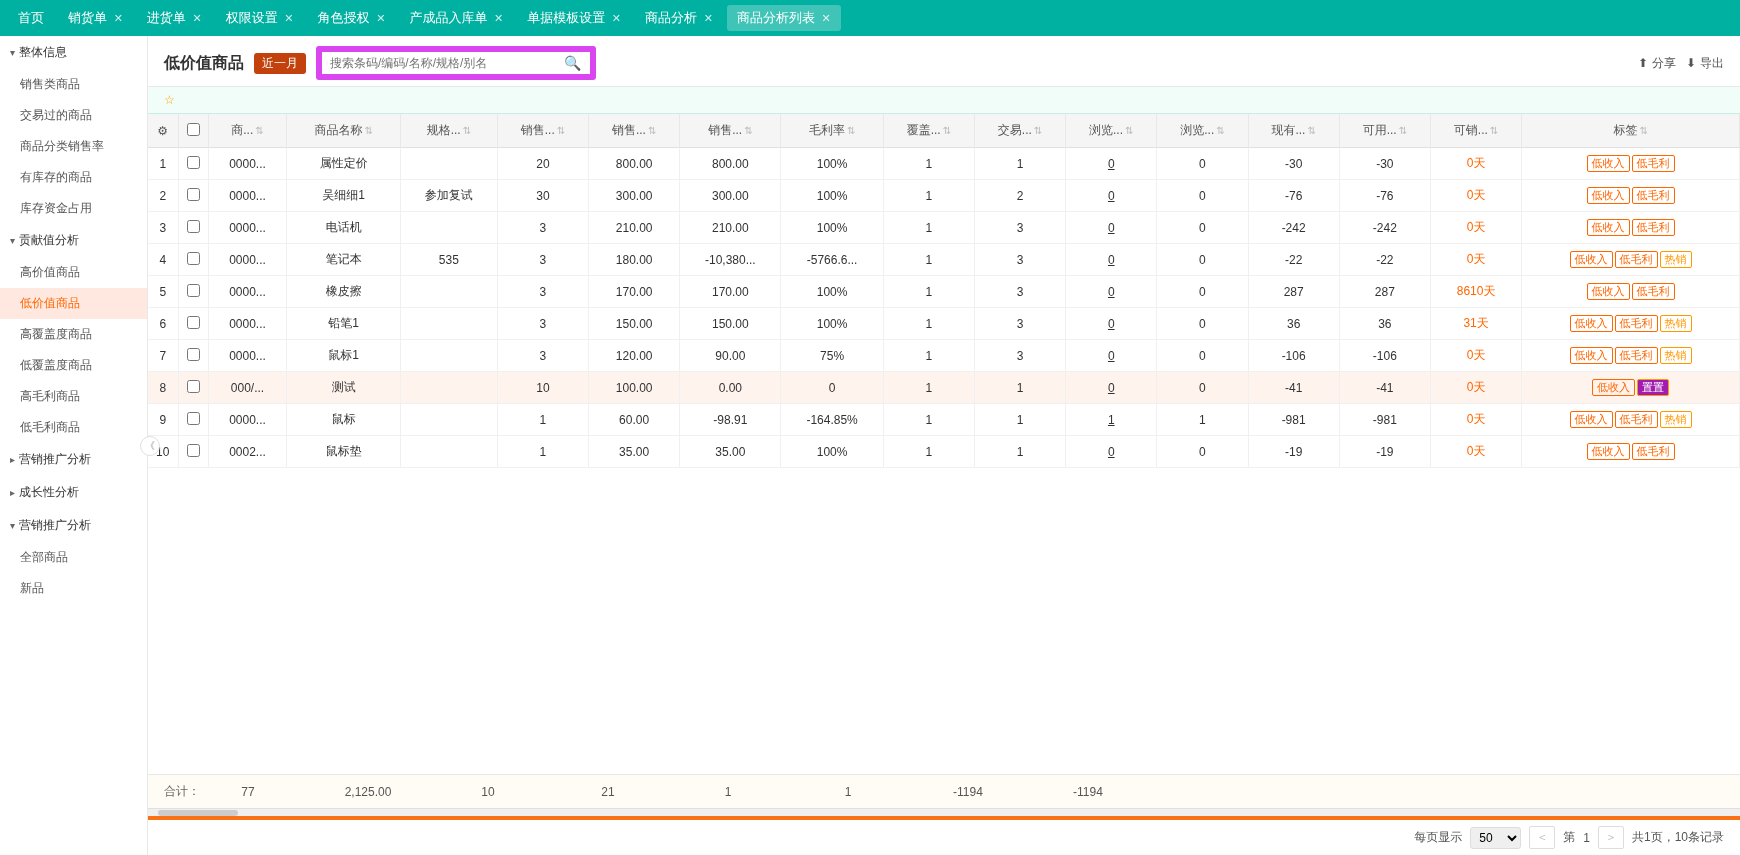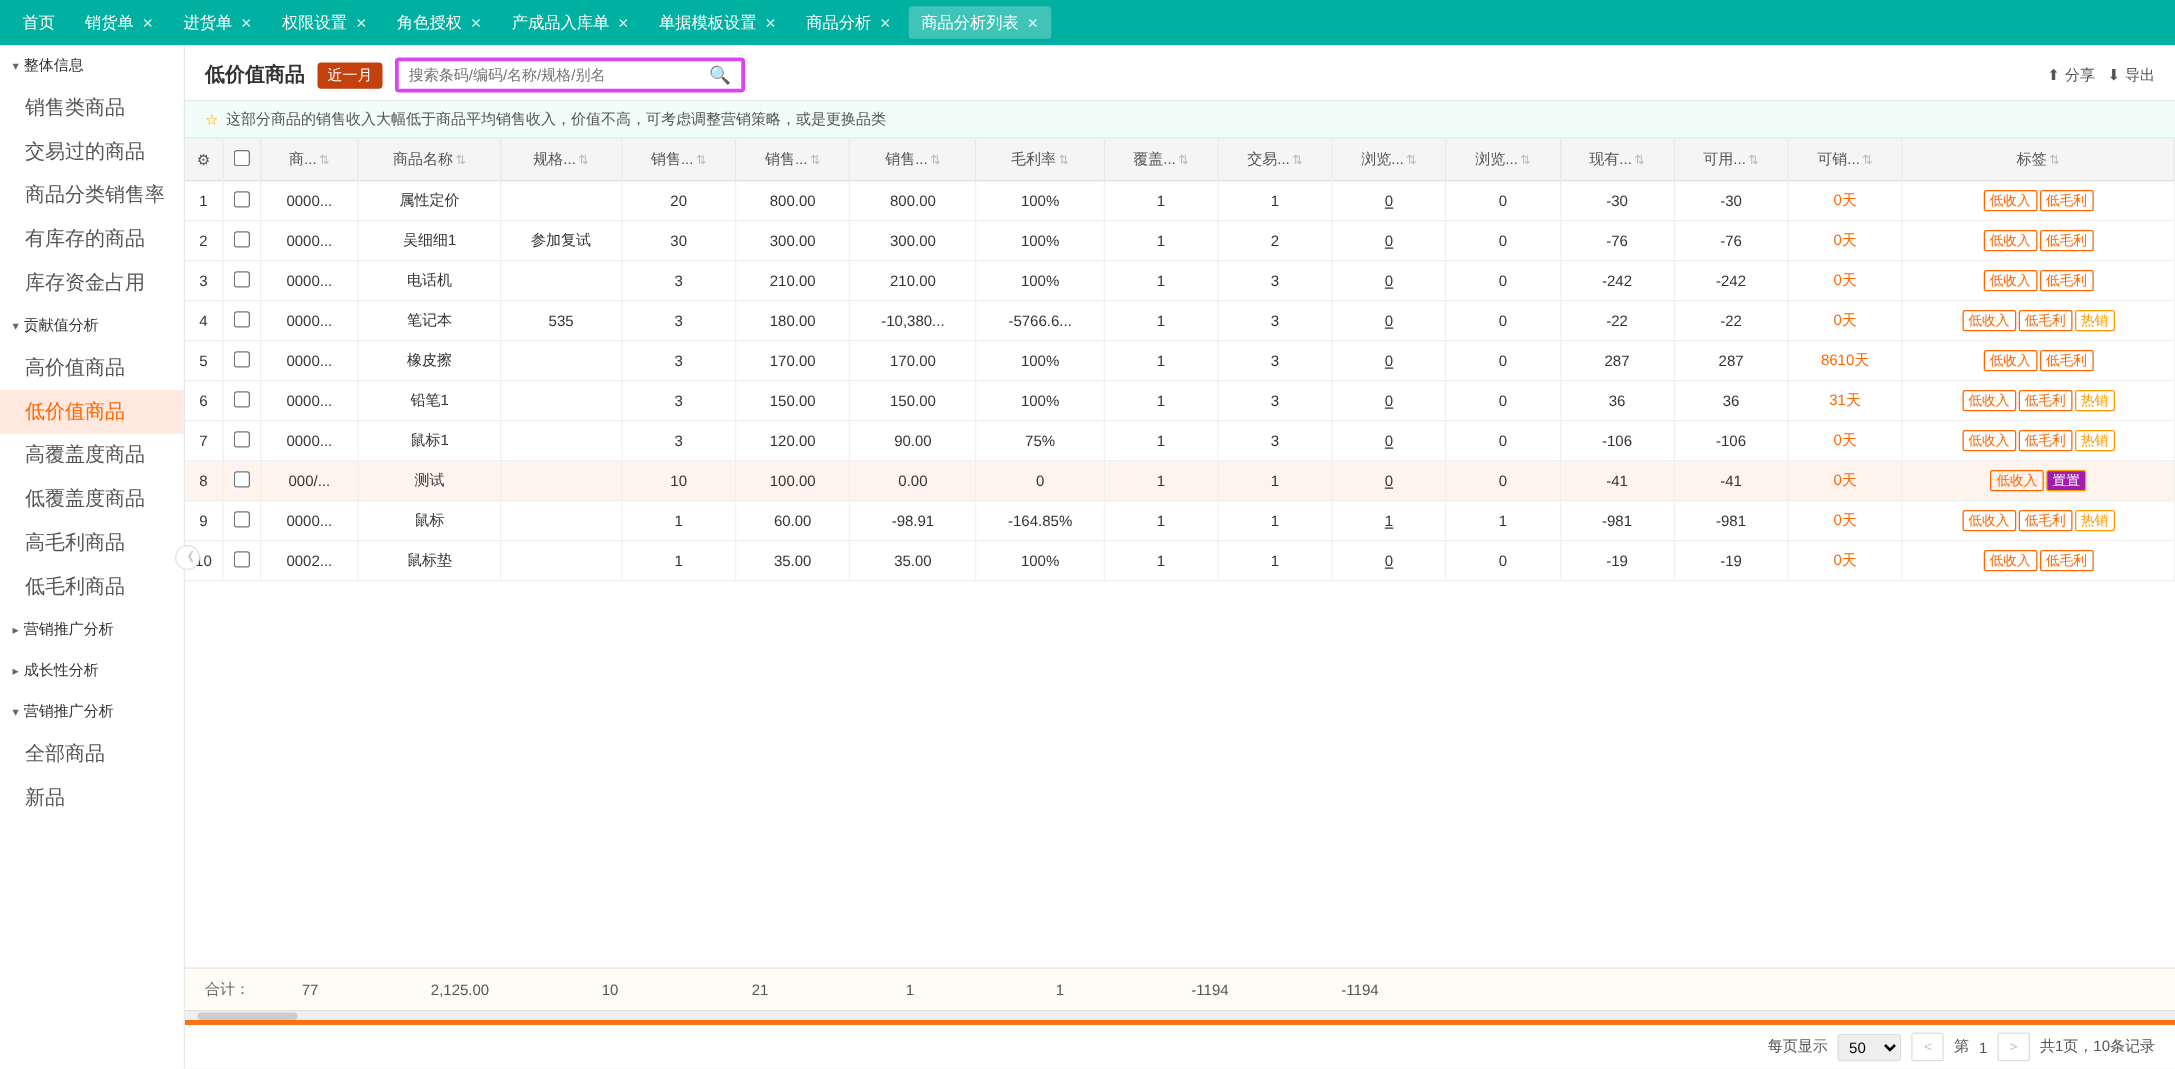--- a/index.html
+++ b/index.html
@@ -50,21 +50,21 @@
       color: #333;
       font-size: 12px;
       cursor: pointer;
       font-weight: 500;
     }
     .sidebar-group-title .arrow { margin-right: 4px; color: #666; font-size: 10px; }
     .sidebar-item {
       padding: 7px 10px 7px 20px;
       color: #555;
       cursor: pointer;
-      font-size: 16px;
+      font-size: 12px;
     }
     .sidebar-item.active { background: #ffe8e0; color: #ff6600; font-weight: 500; }
     
     
     .content {
       flex: 1;
       display: flex;
       flex-direction: column;
       overflow: hidden;
     }
@@ -88,21 +88,21 @@
       color: #fff;
       border: none;
       border-radius: 3px;
       padding: 2px 8px;
       font-size: 12px;
       cursor: pointer;
     }
     .search-box {
       display: flex;
       align-items: center;
-      border: 3px solid #d946ef;
+      border: 6px solid #d946ef;
       border-radius: 3px;
       padding: 3px 8px;
       gap: 5px;
       flex: 1;
       max-width: 280px;
     }
     .search-box input {
       border: none;
       outline: none;
       font-size: 12px;
@@ -377,21 +377,20 @@
         </button>
         <button class="action-btn">
           <span>⬇</span>
           <span>导出</span>
         </button>
       </div>
     </div>
 
     <div class="notice">
       <span class="notice-icon">☆</span>
-      <span>这部分商品的销售收入大幅低于商品平均销售收入，价值不高，可考虑调整营销策略，或是更换品类</span>
     </div>
 
     <div class="table-wrapper">
       <table>
         <thead>
           <tr>
             <th style="width:30px;">⚙</th>
             <th style="width:30px;"><input type="checkbox" style=""></th>
             <th>商...<span class="sort-icon">⇅</span></th>
             <th>商品名称<span class="sort-icon">⇅</span></th>

